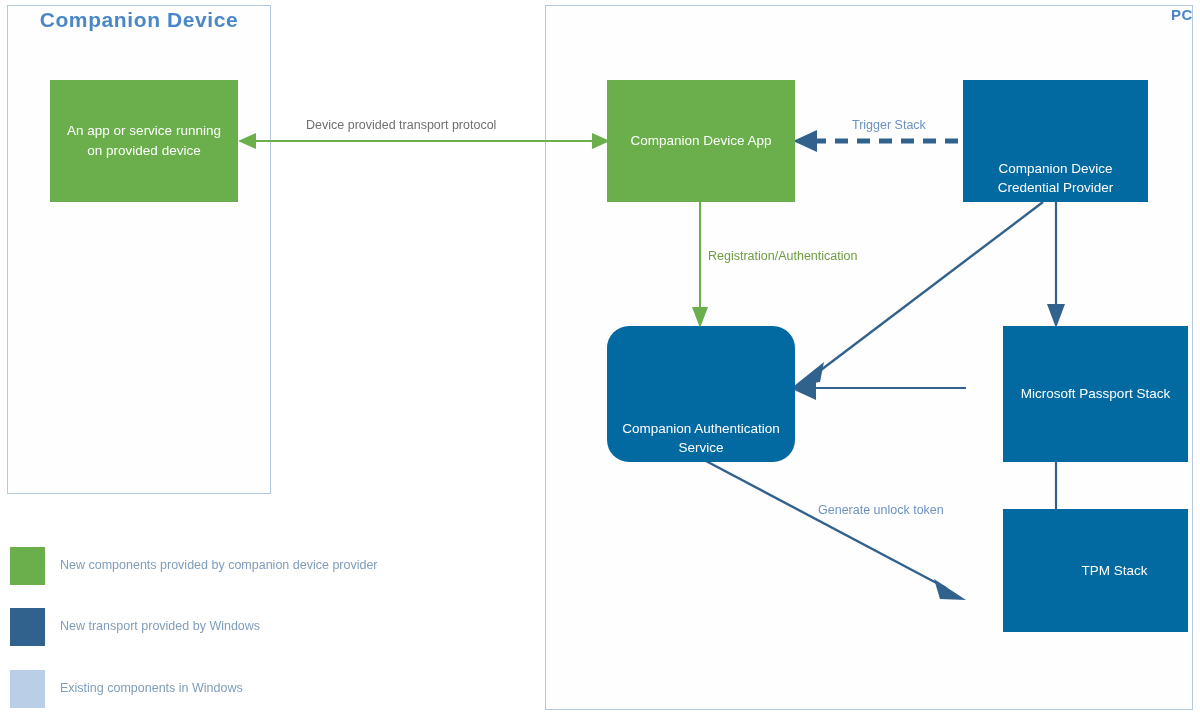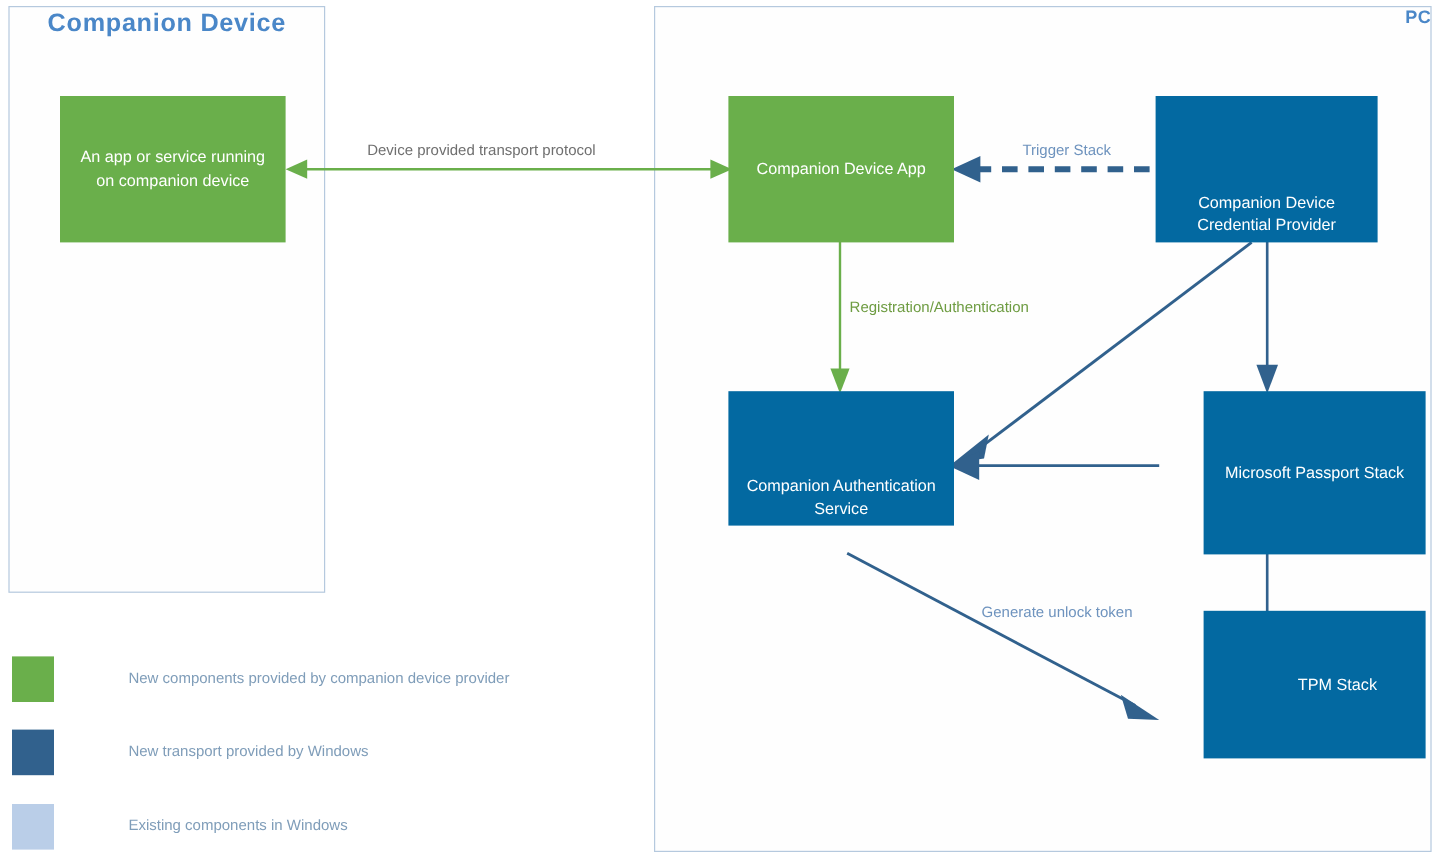--- a/index.html
+++ b/index.html
@@ -36,21 +36,21 @@
   .legend{position:absolute;left:0;top:530px;width:470px;height:188px;}
   .legend-row{position:absolute;left:10px;height:40px;}
   .swatch{position:absolute;left:0;top:0;width:35px;height:38px;}
   .swatch::after{content:"";position:absolute;right:-5px;top:4px;bottom:-5px;left:5px;
                  background-image:radial-gradient(currentColor 0.5px,transparent .6px);
                  background-size:3px 3px;opacity:.32;z-index:-1;}
   .swatch.green{background:#6AAF4B;color:#6AAF4B;}
   .swatch.dblue{background:#31618D;color:#31618D;}
   .swatch.lblue{background:#BACEE8;color:#9FB6D4;}
   .legend-text{position:absolute;left:50px;top:11px;font-size:12.5px;color:#7F9DB9;
-               white-space:nowrap;margin-left:47px;}
+               white-space:nowrap;}
 </style>
 </head>
 <body>
 
 <div class="panel" style="left:7px;top:5px;width:264px;height:489px;"></div>
 <div class="panel" style="left:545px;top:5px;width:648px;height:705px;"></div>
 
 <div class="panel-title" style="left:7px;top:8px;width:264px;font-size:21px;">Companion Device</div>
 <div class="panel-title" style="left:545px;top:6px;width:648px;font-size:15px;text-align:right;">PC</div>
 
@@ -109,32 +109,32 @@
 
 <div class="edge" style="left:700px;top:455px;width:280px;height:155px;">
   <svg width="280" height="155" viewBox="0 0 280 155">
     <line x1="6" y1="6" x2="246" y2="133" stroke="#31618D" stroke-width="2.4"></line>
     <polygon points="266,145 234,124 240,144" fill="#31618D"></polygon>
   </svg>
 </div>
 <div class="edge-label lbl-blue" style="left:818px;top:503px;">Generate unlock token</div>
 
 <div class="node green" style="left:50px;top:80px;width:188px;height:122px;">
-  <span>An app or service running on companion device</span>
+  <span>An app or service running on provided device</span>
 </div>
 
 <div class="node green" style="left:607px;top:80px;width:188px;height:122px;text-align:right;">
   <span>Companion Device App</span>
 </div>
 
 <div class="node dblue" style="left:963px;top:80px;width:185px;height:122px;">
   <span>Companion Device Credential Provider</span>
 </div>
 
-<div class="node dblue" style="left:607px;top:326px;width:188px;height:112px;">
+<div class="node dblue" style="left:607px;top:326px;width:188px;height:136px;border-radius:22px;">
   <span>Companion Authentication Service</span>
 </div>
 
 <div class="node lblue" style="left:963px;top:326px;width:185px;height:136px;">
   <span>Microsoft Passport Stack</span>
 </div>
 
 <div class="node lblue" style="left:963px;top:509px;width:185px;height:123px;padding-left:46px;">
   <span>TPM Stack</span>
 </div>

